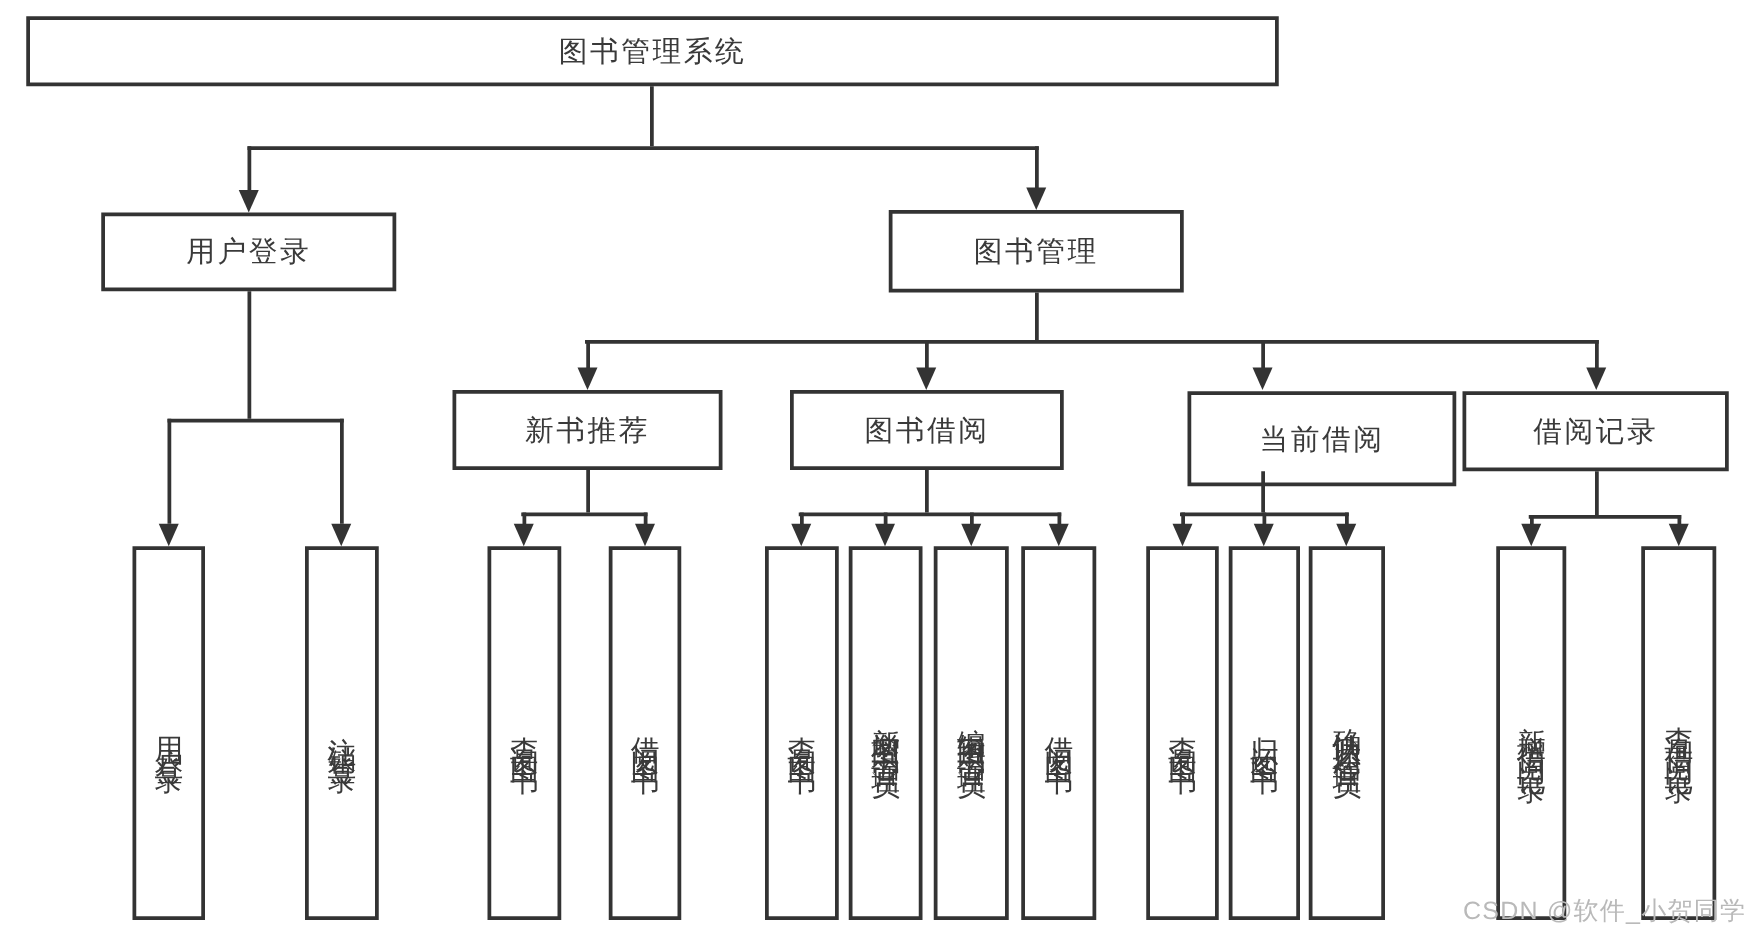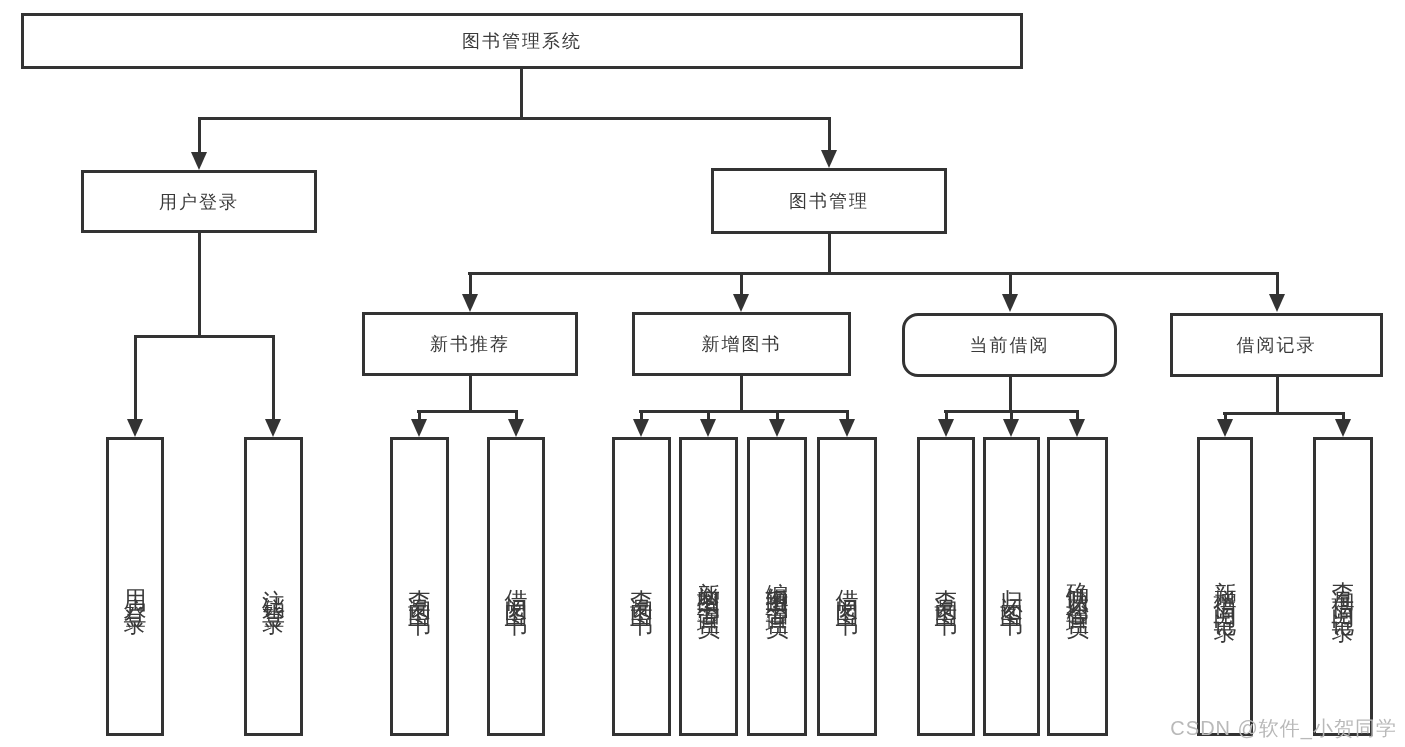--- a/index.html
+++ b/index.html
@@ -16,21 +16,21 @@
     box-sizing: border-box;
     border: 3px solid #333333;
     background: #ffffff;
     color: #3a3a3a;
     display: flex;
     align-items: center;
     justify-content: center;
     line-height: 1;
   }
   .node.h {
-    font-size: 18px;
+    font-size: 23px;
     letter-spacing: 2px;
   }
   .node.v {
     writing-mode: vertical-rl;
     font-size: 23px;
     letter-spacing: 8px;
   }
   .node.v.long {
     letter-spacing: 5px;
   }
@@ -60,23 +60,23 @@
 <div class="canvas">
 
   <div class="node h" style="left:21px; top:13px; width:1002px; height:56px;">图书管理系统</div>
 
   <div class="node h" style="left:81px; top:170px; width:236px; height:63px;">用户登录</div>
 
   <div class="node h" style="left:362px; top:312px; width:216px; height:64px;">新书推荐</div>
 
   <div class="node h" style="left:711px; top:168px; width:236px; height:66px;">图书管理</div>
 
-  <div class="node h" style="left:632px; top:312px; width:219px; height:64px;">新增图书</div>
+  <div class="node h" style="left:632px; top:312px; width:219px; height:64px;">图书借阅</div>
 
-  <div class="node h" style="left:902px; top:313px; width:215px; height:64px;border-radius:16px;">当前借阅</div>
+  <div class="node h" style="left:950px; top:313px; width:215px; height:76px;">当前借阅</div>
 
   <div class="node h" style="left:1170px; top:313px; width:213px; height:64px;">借阅记录</div>
 
   <div class="node v" style="left:106px; top:437px; width:58px; height:299px;">用户登录</div>
 
   <div class="node v" style="left:244px; top:437px; width:59px; height:299px;">注销登录</div>
 
   <div class="node v" style="left:390px; top:437px; width:59px; height:299px;">查询图书</div>
 
   <div class="node v" style="left:487px; top:437px; width:58px; height:299px;">借阅图书</div>

